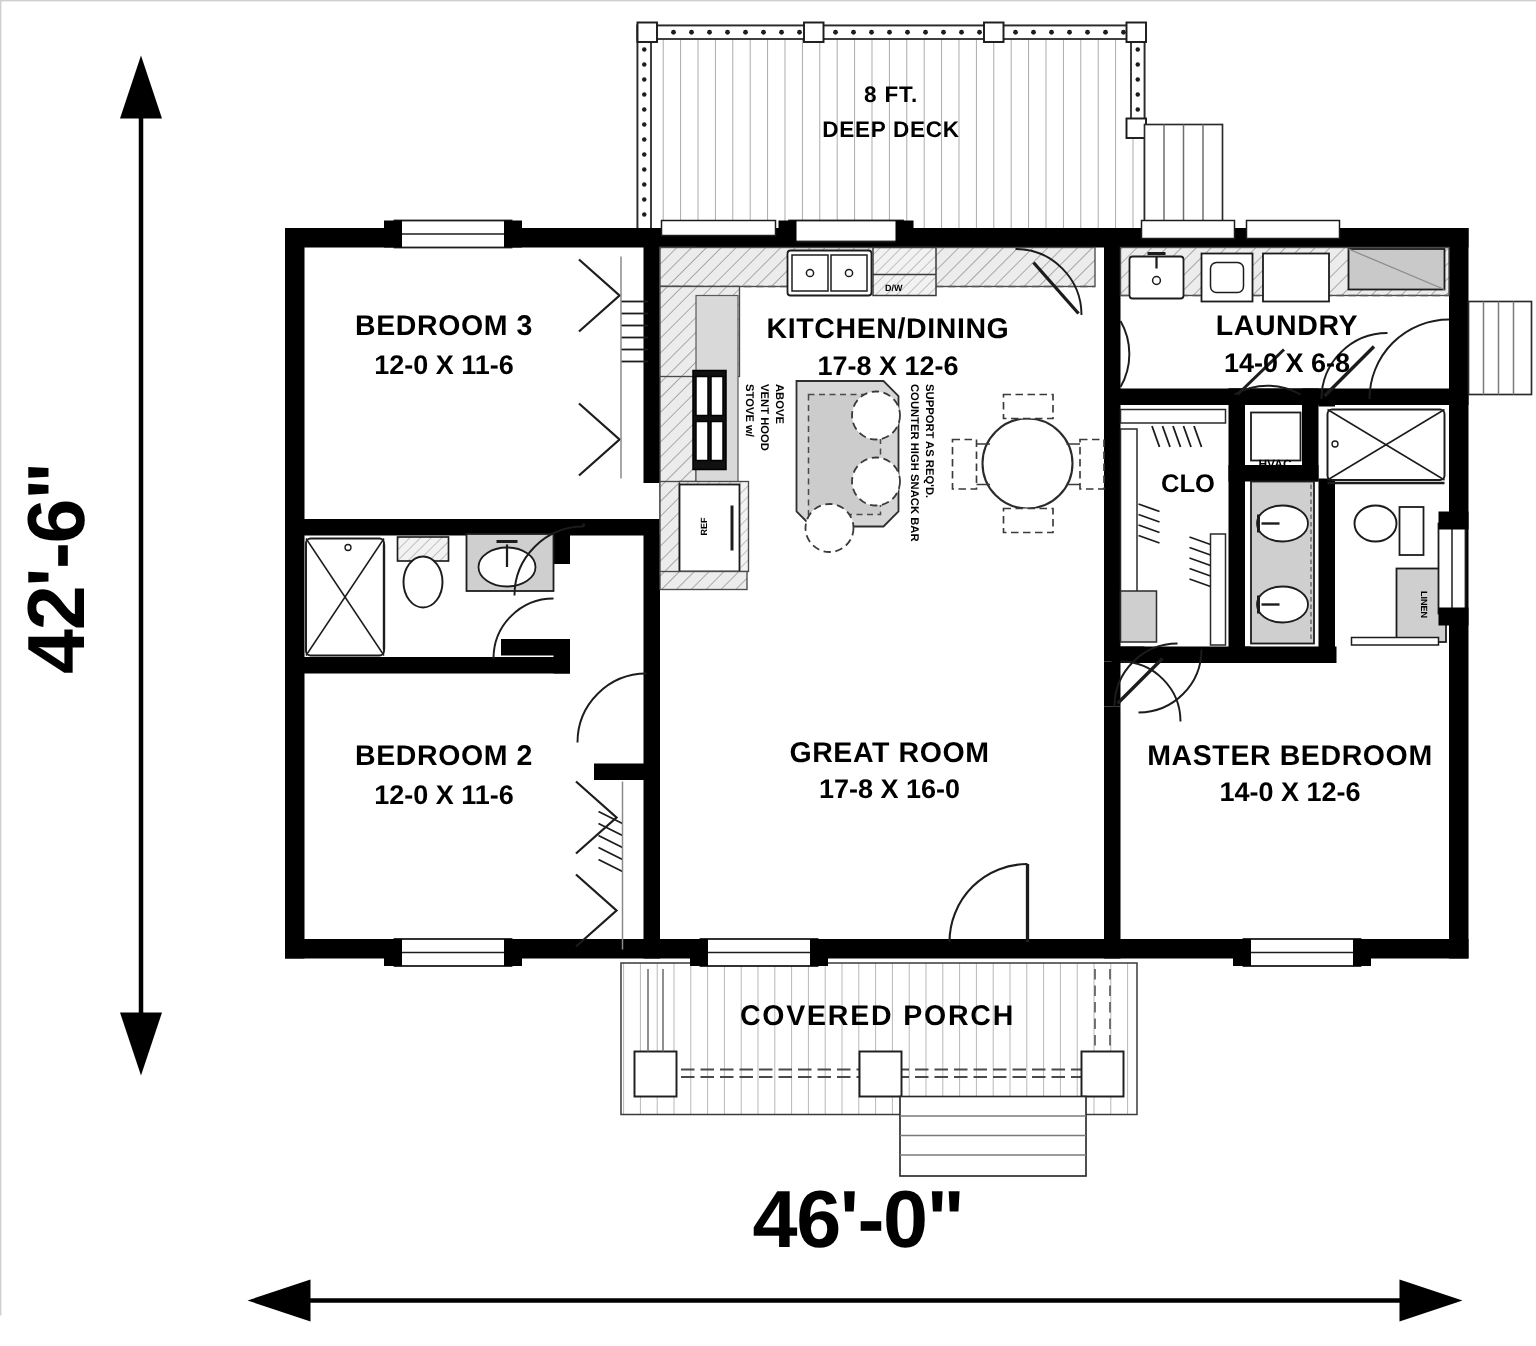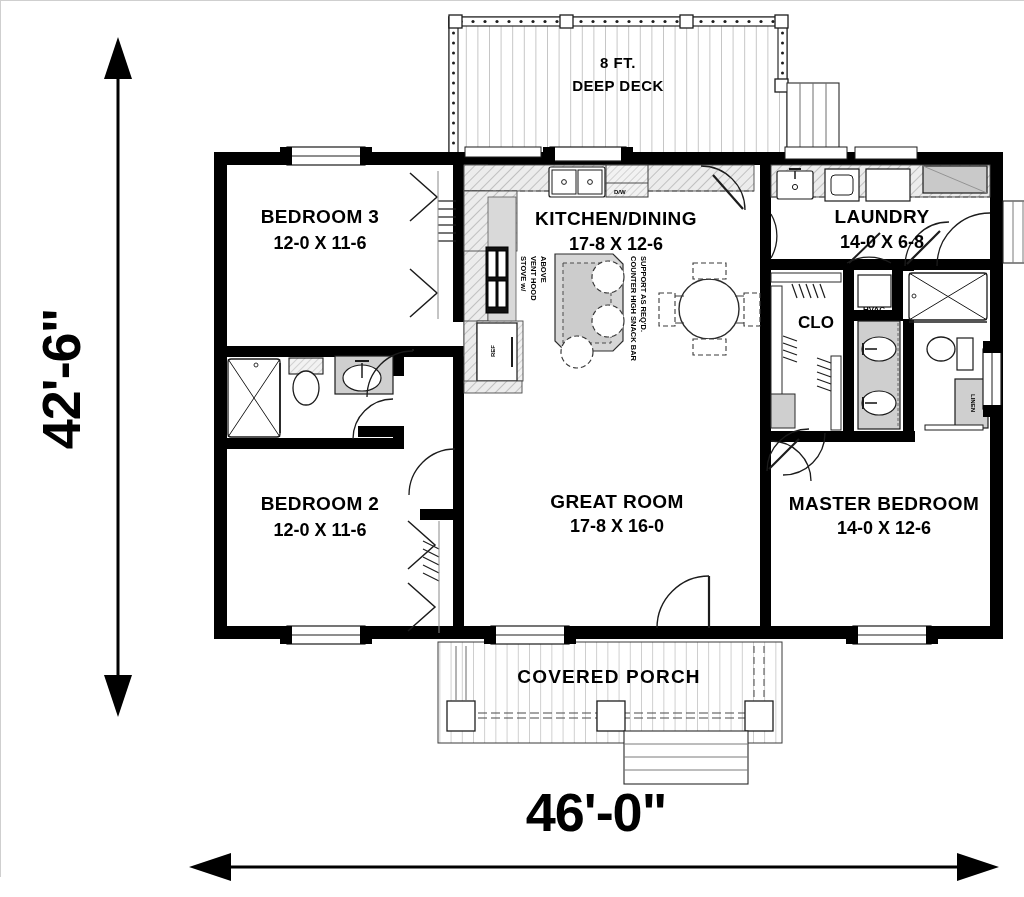--- a/index.html
+++ b/index.html
@@ -1,19 +1,19 @@
 <!DOCTYPE html>
 <html><head>
 <meta charset="utf-8">
 <style>
   html,body{margin:0;padding:0;background:#fff;}
   body{width:1024px;height:897px;overflow:hidden;
        font-family:"Liberation Sans",sans-serif;color:#000;}
   #page{position:relative;width:1024px;height:877px;background:#fff;
-        border-left:1px solid #cfcfcf;border-top:1px solid #cfcfcf;box-sizing:border-box;padding-left:24px;}
+        border-left:1px solid #cfcfcf;border-top:1px solid #cfcfcf;box-sizing:border-box;}
   svg{display:block;}
   .lbl{font-family:"Liberation Sans",sans-serif;font-weight:bold;fill:#000;}
   .room-name{font-size:19px;letter-spacing:.4px;}
   .room-dim{font-size:18px;}
   .small-name{font-size:17px;}
   .deck-t{font-size:15px;letter-spacing:.5px;}
   .porch-t{font-size:19px;letter-spacing:1.2px;}
   .dimtxt{font-size:54px;font-weight:bold;letter-spacing:-1px;}
   .tiny{font-size:8px;font-weight:bold;}
   .tiny2{font-size:7.5px;font-weight:bold;}

